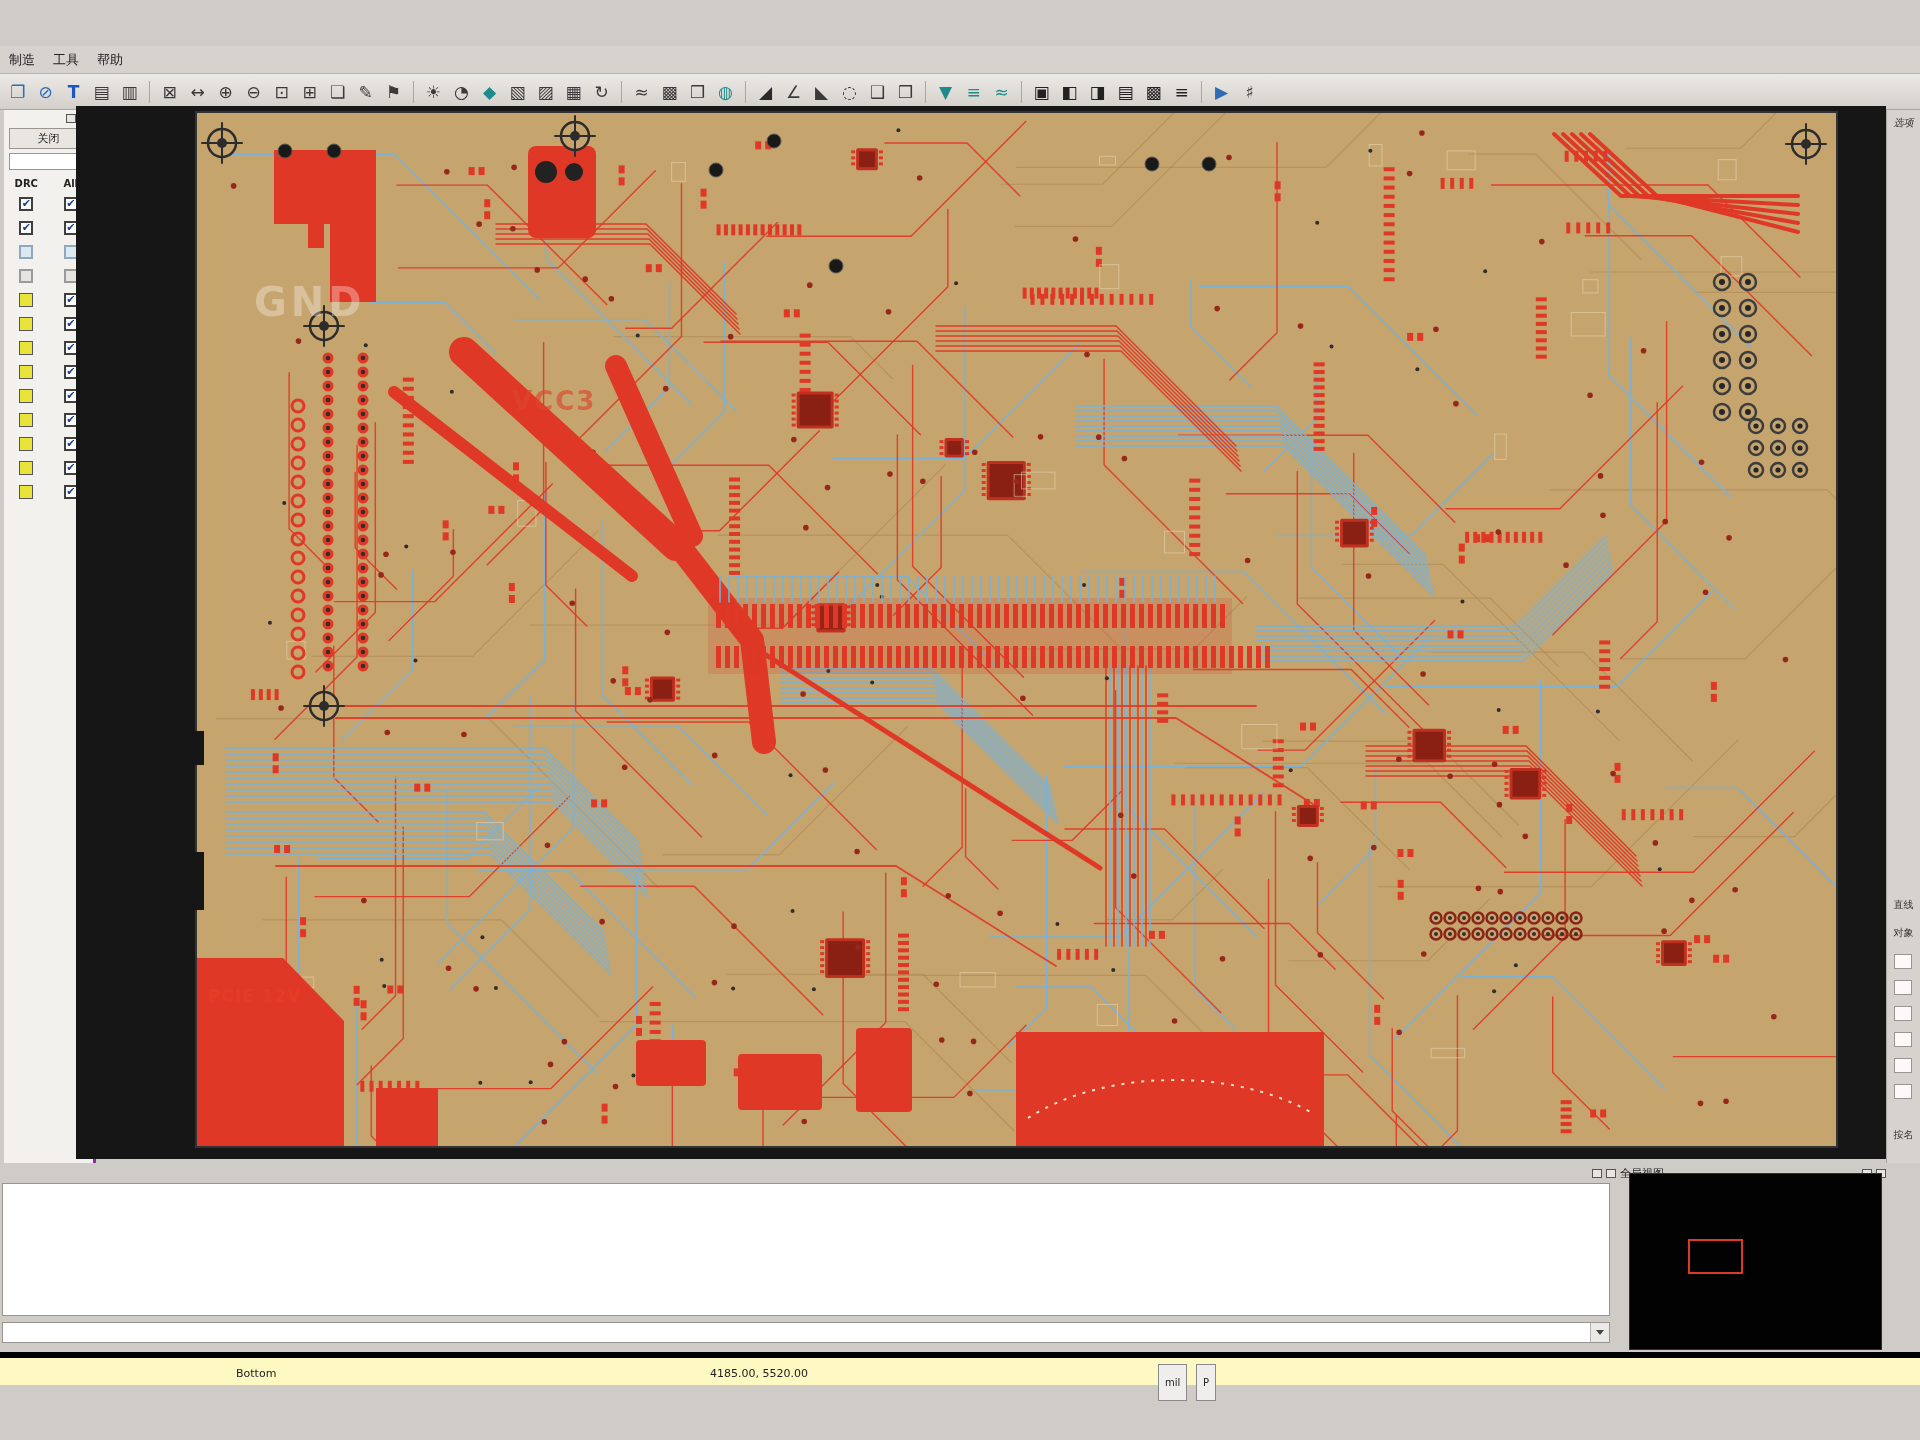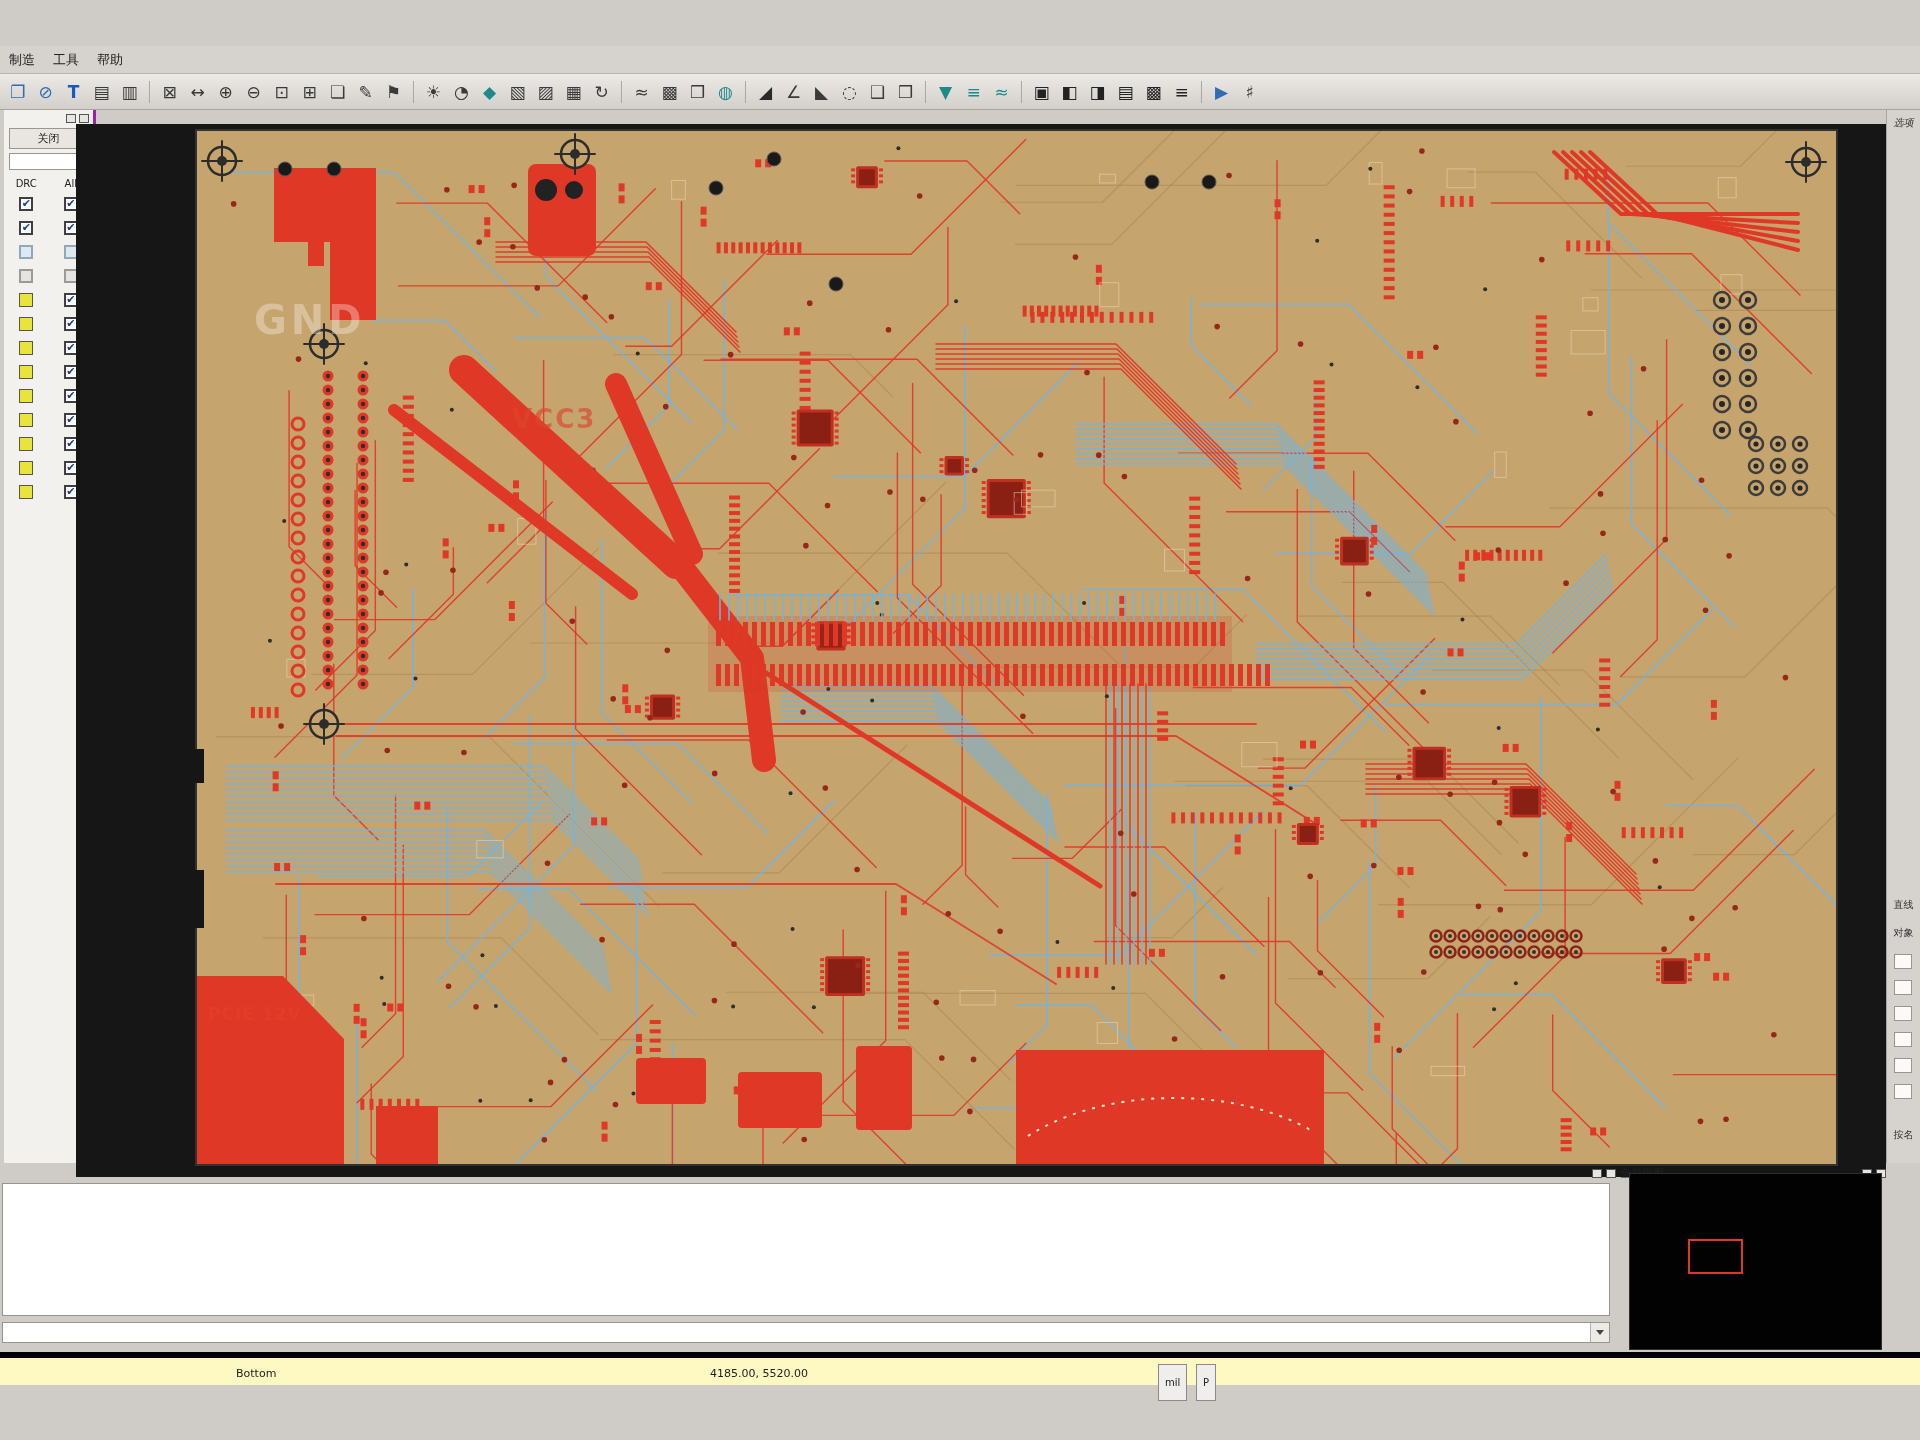--- a/index.html
+++ b/index.html
@@ -26,30 +26,30 @@
     border-right:3px solid #a21caf;font-size:10px;color:#222}
   .lp-dock{display:flex;justify-content:flex-end;gap:3px;padding:4px 4px 2px}
   .mini-ico{width:10px;height:9px;border:1px solid #555;background:#e8e6e2;display:inline-block}
   .close-btn{margin:3px 5px 0;border:1px solid #9a968f;background:#e9e6e1;text-align:center;
     padding:2px 0;font-size:11px}
   .layer-combo{margin:4px 5px 0;height:17px;border:1px solid #9a968f;background:#fff;
     display:flex;align-items:center;justify-content:flex-end;padding-right:3px}
   .arr-down{width:0;height:0;border-left:4px solid transparent;border-right:4px solid transparent;
     border-top:5px solid #444}
   .layer-cols{display:flex;padding:8px 0 3px}
-  .layer-cols span{flex:1;text-align:center;font-size:10px;font-weight:normal}
+  .layer-cols span{flex:1;text-align:center;font-size:10px;font-weight:bold}
   .layer-row{display:flex;height:24px;align-items:center}
   .cell{flex:1;display:flex;justify-content:center;align-items:center}
   .chk{width:14px;height:14px;border:2px solid #3f3f3f;background:#fff;font-size:11px;
     line-height:10px;text-align:center;color:#15418f}
   .chk.unchecked-light{background:#dde9f2;border-color:#8fa8ba}
   .chk.unchecked{background:#e6e4e1;border-color:#9a9a9a}
   .swatch{width:14px;height:14px;border:1px solid #555}
 
-  .canvas{position:absolute;left:76px;top:124px;width:1462px;height:1053px;background:var(--canvas_dark,#161616)}
+  .canvas{position:absolute;left:76px;top:106px;width:1462px;height:1053px;background:var(--canvas_dark,#161616)}
 
   .right-strip{position:absolute;left:1886px;top:110px;width:34px;height:1053px;background:#d6d2ce;
     border-left:1px solid #a8a4a0}
   .rs-label{position:absolute;left:0;width:100%;text-align:center;font-size:10px;color:#333}
   .rs-box{position:absolute;left:7px;width:18px;height:15px;border:1px solid #9a968f;background:#fbfaf8}
 
   .overview-header{position:absolute;left:1592px;top:1163px;width:294px;height:20px;display:flex;
     align-items:center;gap:4px;font-size:11px;color:#222}
   .ovh-spacer{margin-left:auto}
 

